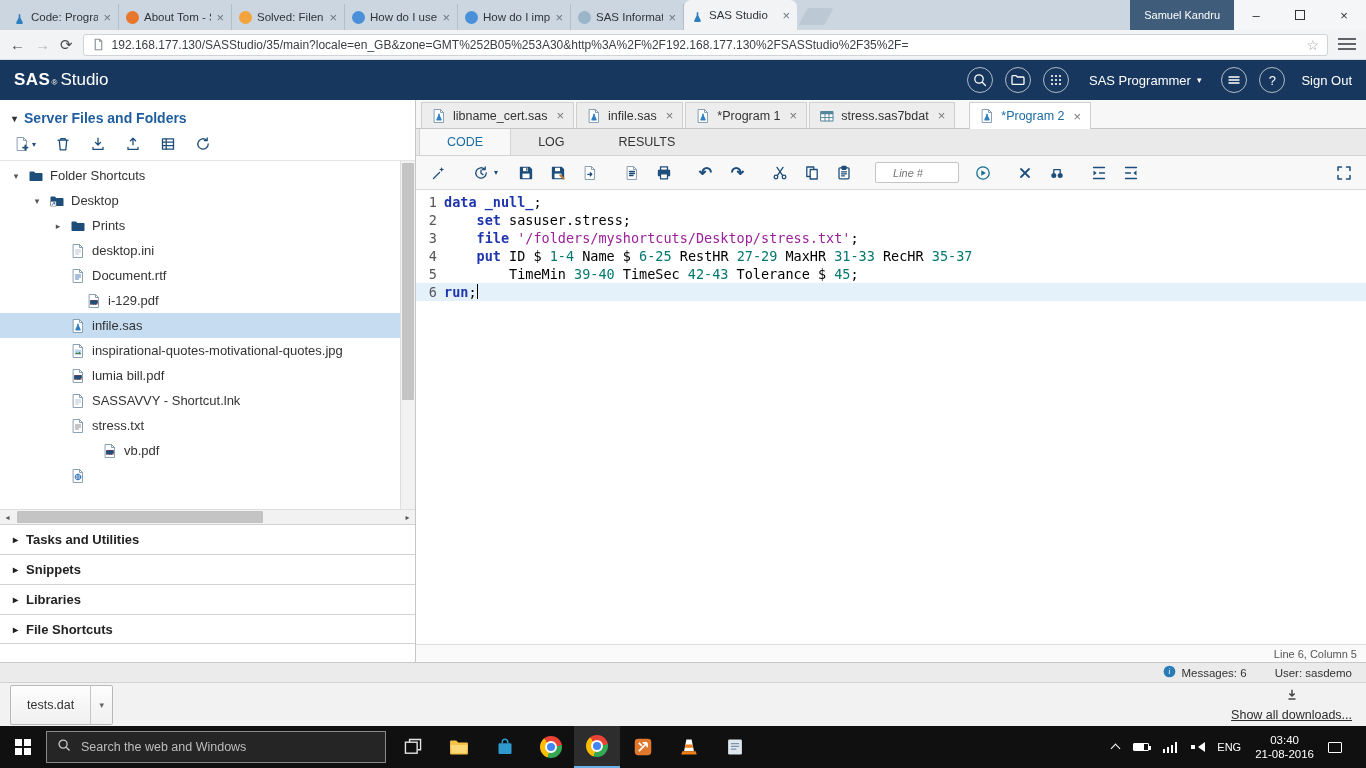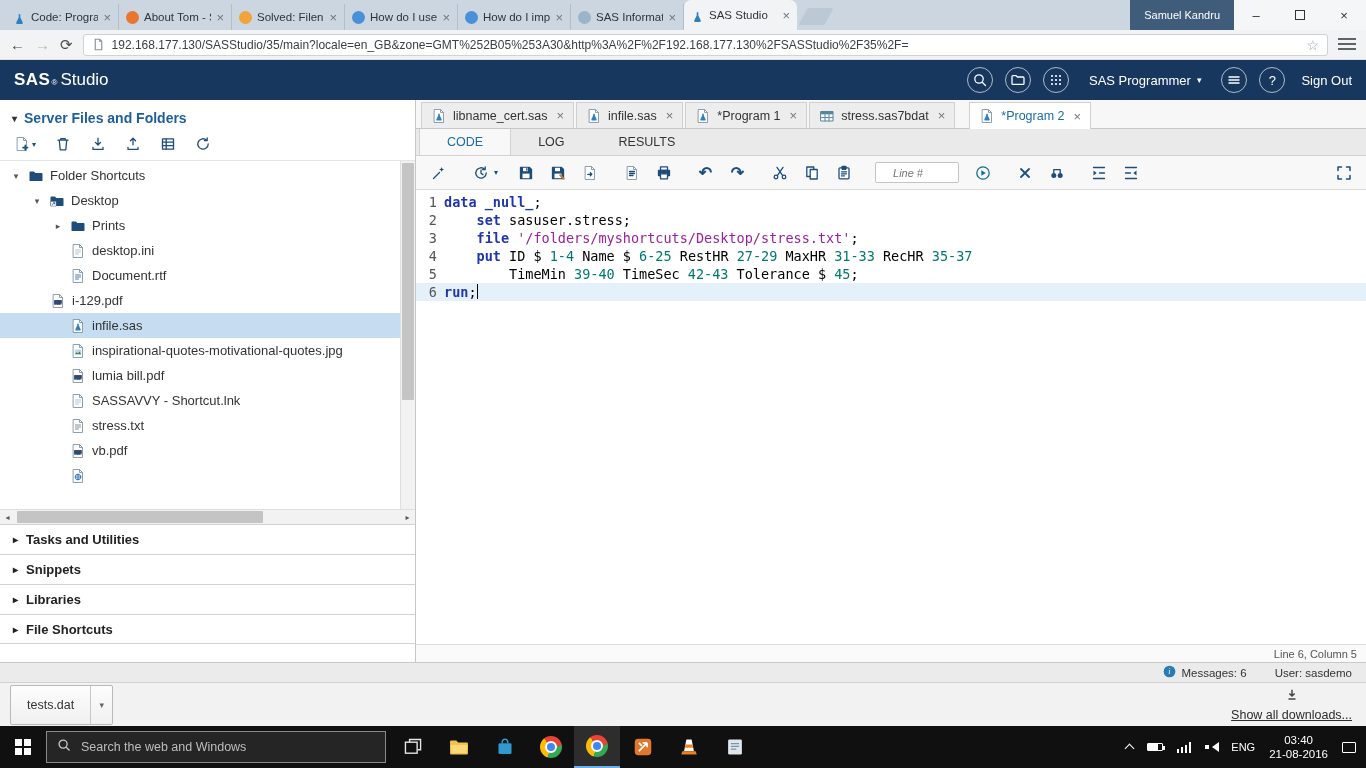--- a/index.html
+++ b/index.html
@@ -147,21 +147,21 @@
   .winlogo i { background:#fff; }
   .tb-search { width:340px; height:32px; background:#252525; border:1px solid #8a8a8a;
                display:flex; align-items:center; gap:9px; padding:0 10px; color:#bdbdbd; font-size:12.5px; }
   .tb-search-text { white-space:nowrap; overflow:hidden; }
   .tb-apps { display:flex; height:100%; margin-left:4px; }
   .tb-app { width:46px; height:100%; display:flex; align-items:center; justify-content:center; }
   .tb-app.active { background:#2d2d2d; border-bottom:2px solid #6ab1e8; }
   .chrome-ball { width:22px; height:22px; border-radius:50%; position:relative;
                  background:conic-gradient(from -40deg, #ea4335 0 120deg, #34a853 120deg 240deg, #fbbc05 240deg 360deg); }
   .chrome-core { position:absolute; inset:5px; background:#4285f4; border:2px solid #fff; border-radius:50%; }
-  .tb-tray { margin-left:auto; display:flex; align-items:center; gap:14px; padding-right:10px; font-size:11px; }
+  .tb-tray { margin-left:auto; display:flex; align-items:center; gap:14px; padding-right:24px; font-size:11px; }
   .tray-chev { width:7px; height:7px; border-left:1.6px solid #fff; border-top:1.6px solid #fff;
                transform:rotate(45deg); margin-top:3px; }
   .tray-batt { width:16px; height:8px; border:1px solid #fff; border-radius:1px; position:relative;
                background:linear-gradient(to right,#fff 0 72%, transparent 72%); }
   .tray-batt::after { content:''; position:absolute; right:-3px; top:1.5px; width:2px; height:4px; background:#fff; }
   .tray-net { display:flex; align-items:flex-end; gap:1.5px; height:11px; }
   .tray-net i { display:block; width:2.5px; background:#fff; }
   .tray-net i:nth-child(1){height:4px;} .tray-net i:nth-child(2){height:6px;}
   .tray-net i:nth-child(3){height:8px;} .tray-net i:nth-child(4){height:11px;}
   .tray-spk { width:12px; height:10px; position:relative; }
@@ -387,21 +387,21 @@
               <span class="expander"></span>
               <span class="t-icon">
                 <svg width="16" height="16" viewBox="0 0 16 16" fill="none" stroke="#1d4e7b" stroke-width="1.3" stroke-linecap="round" stroke-linejoin="round">
                   <path d="M3.5 1.5h6l3 3v10h-9z" fill="#fff" stroke="#8aa0b4" stroke-width="1"></path>
                   <path d="M9.5 1.5v3h3" stroke="#8aa0b4" stroke-width="1"></path>
                   <path d="M5.5 7h5M5.5 9h5M5.5 11h3" stroke="#4a7fb5" stroke-width="1"></path>
                 </svg>
               </span>
               <span class="t-label">Document.rtf</span>
             </div>
-            <div class="tree-row" style="padding-left: 32px;">
+            <div class="tree-row" style="padding-left: 68px;">
               <span class="expander"></span>
               <span class="t-icon">
                 <svg width="16" height="16" viewBox="0 0 16 16" fill="none" stroke="#1d4e7b" stroke-width="1.3" stroke-linecap="round" stroke-linejoin="round">
                   <path d="M3.5 1.5h6l3 3v10h-9z" fill="#fff" stroke="#8aa0b4" stroke-width="1"></path>
                   <path d="M9.5 1.5v3h3" stroke="#8aa0b4" stroke-width="1"></path>
                   <rect x="4.4" y="7" width="7.2" height="4.6" rx=".5" fill="#c0392b" stroke="none"></rect>
                   <text x="8" y="10.6" font-size="3.4" fill="#fff" text-anchor="middle" font-family="sans-serif">PDF</text>
                 </svg>
               </span>
               <span class="t-label">i-129.pdf</span>
@@ -456,21 +456,21 @@
               <span class="expander"></span>
               <span class="t-icon">
                 <svg width="16" height="16" viewBox="0 0 16 16" fill="none" stroke="#1d4e7b" stroke-width="1.3" stroke-linecap="round" stroke-linejoin="round">
                   <path d="M3.5 1.5h6l3 3v10h-9z" fill="#fff" stroke="#8aa0b4" stroke-width="1"></path>
                   <path d="M9.5 1.5v3h3" stroke="#8aa0b4" stroke-width="1"></path>
                   <path d="M5.5 7h5M5.5 9h5M5.5 11h3" stroke="#8a8a8a" stroke-width="1"></path>
                 </svg>
               </span>
               <span class="t-label">stress.txt</span>
             </div>
-            <div class="tree-row" style="padding-left: 52px;">
+            <div class="tree-row" style="padding-left: 84px;">
               <span class="expander"></span>
               <span class="t-icon">
                 <svg width="16" height="16" viewBox="0 0 16 16" fill="none" stroke="#1d4e7b" stroke-width="1.3" stroke-linecap="round" stroke-linejoin="round">
                   <path d="M3.5 1.5h6l3 3v10h-9z" fill="#fff" stroke="#8aa0b4" stroke-width="1"></path>
                   <path d="M9.5 1.5v3h3" stroke="#8aa0b4" stroke-width="1"></path>
                   <rect x="4.4" y="7" width="7.2" height="4.6" rx=".5" fill="#c0392b" stroke="none"></rect>
                   <text x="8" y="10.6" font-size="3.4" fill="#fff" text-anchor="middle" font-family="sans-serif">PDF</text>
                 </svg>
               </span>
               <span class="t-label">vb.pdf</span>

